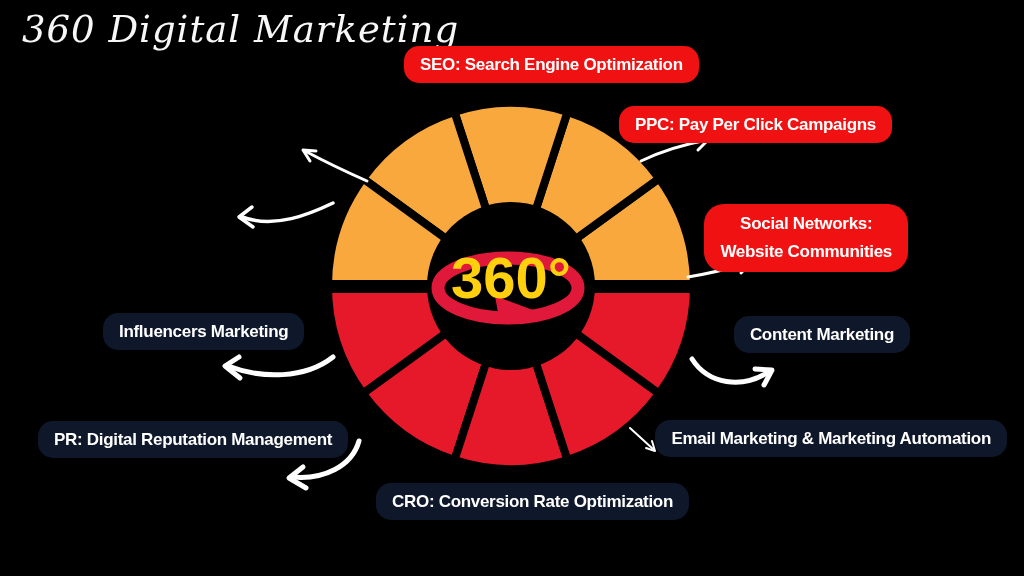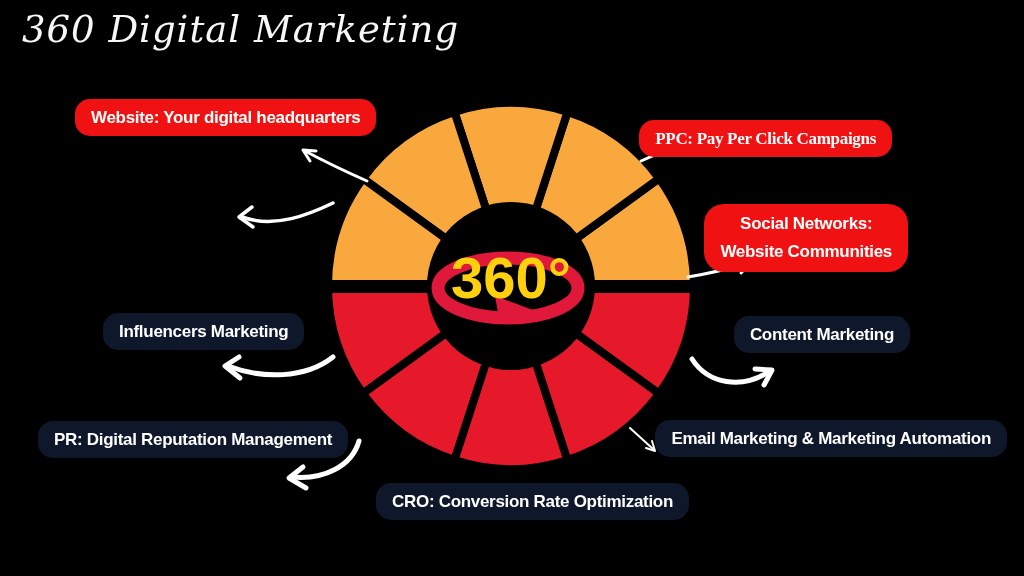--- a/index.html
+++ b/index.html
@@ -63,24 +63,24 @@
       <path stroke-width="5" d="M239,357 L225,366 L240,378"></path>
       <path stroke-width="5" d="M692,359 C708,384 742,390 770,371"></path>
       <path stroke-width="5" d="M755,369 L772,370 L764,385"></path>
       <path stroke-width="5" d="M359,441 C352,466 324,480 292,477"></path>
       <path stroke-width="5" d="M303,467 L289,478 L306,488"></path>
       <path stroke-width="2" d="M630,428 L653,449"></path>
       <path stroke-width="2" d="M646,448 L655,451 L652,441"></path>
     </g>
   </svg>
 
+  <div class="pill red" style="left:404px;top:46px;">SEO: Search Engine Optimization</div>
 
-  <div class="pill red" style="left:75px;top:99px;">Website: Your digital headquarters</div>
 
-  <div class="pill red" style="right:132px;top:120px;font-family:Liberation Serif, serif;">PPC: Pay Per Click Campaigns</div>
+  <div class="pill red" style="right:132px;top:106px;">PPC: Pay Per Click Campaigns</div>
 
 
   <div class="pill red two-line" style="right:116px;top:179px;">
     <div>Social Networks:</div>
     <div>Website Communities</div>
   </div>
 
   <div class="pill orange" style="left:103px;top:313px;">Influencers Marketing</div>
 
   <div class="pill orange" style="right:114px;top:316px;">Content Marketing</div>

